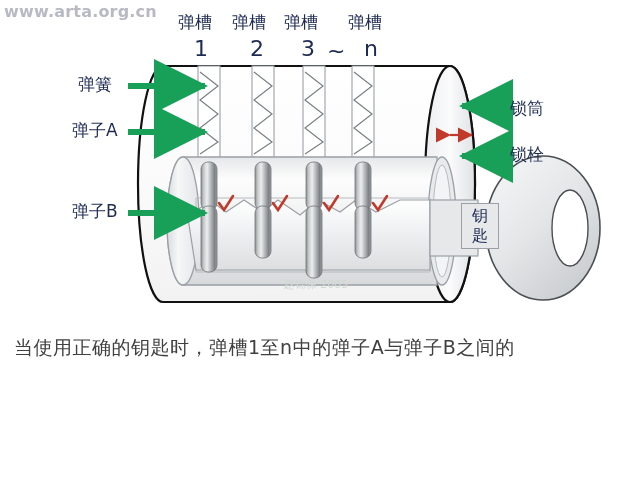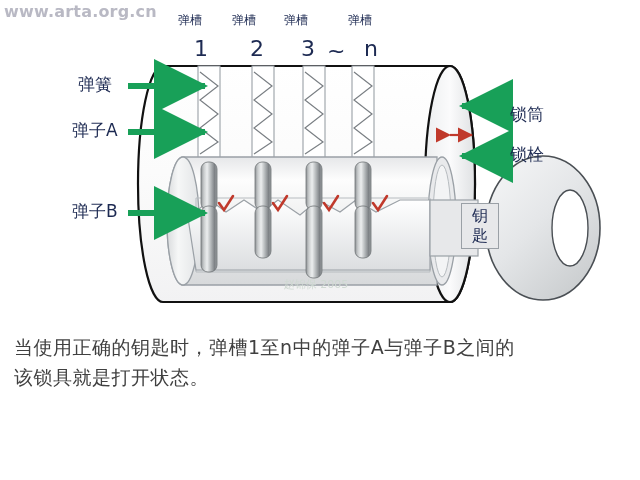--- a/index.html
+++ b/index.html
@@ -33,21 +33,21 @@
   .lbl {
     position: absolute;
     color: #1d2a52;
     font-size: 17px;
     font-weight: 500;
     line-height: 1.05;
     white-space: nowrap;
     font-family: "DejaVu Sans", "Liberation Sans", sans-serif;
   }
   .lbl-top {
-    font-size: 12px;
+    font-size: 17px;
     text-align: center;
   }
   .lbl-num {
     position: absolute;
     color: #1d2a52;
     font-size: 22px;
     text-align: center;
     font-family: "DejaVu Sans", "Liberation Sans", sans-serif;
   }
   .caption {
@@ -236,26 +236,25 @@
 
   <div class="lbl-num" style="left:327px; top:38px;">~</div>
 
   <div class="lbl lbl-top" style="left:348px; top:14px;">弹槽</div>
   <div class="lbl-num" style="left:364px; top:36px;">n</div>
 
   <div class="lbl" style="left:78px;  top:76px;">弹簧</div>
   <div class="lbl" style="left:72px;  top:122px;">弹子A</div>
   <div class="lbl" style="left:72px;  top:203px;">弹子B</div>
 
-  <div class="lbl" style="left:510px; top:106px;">锁筒</div>
+  <div class="lbl" style="left:510px; top:100px;">锁筒</div>
   <div class="lbl" style="left:510px; top:146px;">锁栓</div>
 
   <div class="key-label-box">
     <div>钥</div>
     <div>匙</div>
   </div>
 
   <div class="caption">
     <div>当使用正确的钥匙时，弹槽1至n中的弹子A与弹子B之间的</div>
-    <div>该锁具就是打开状态。</div>
   </div>
 
 </div>
 
 </body></html>

